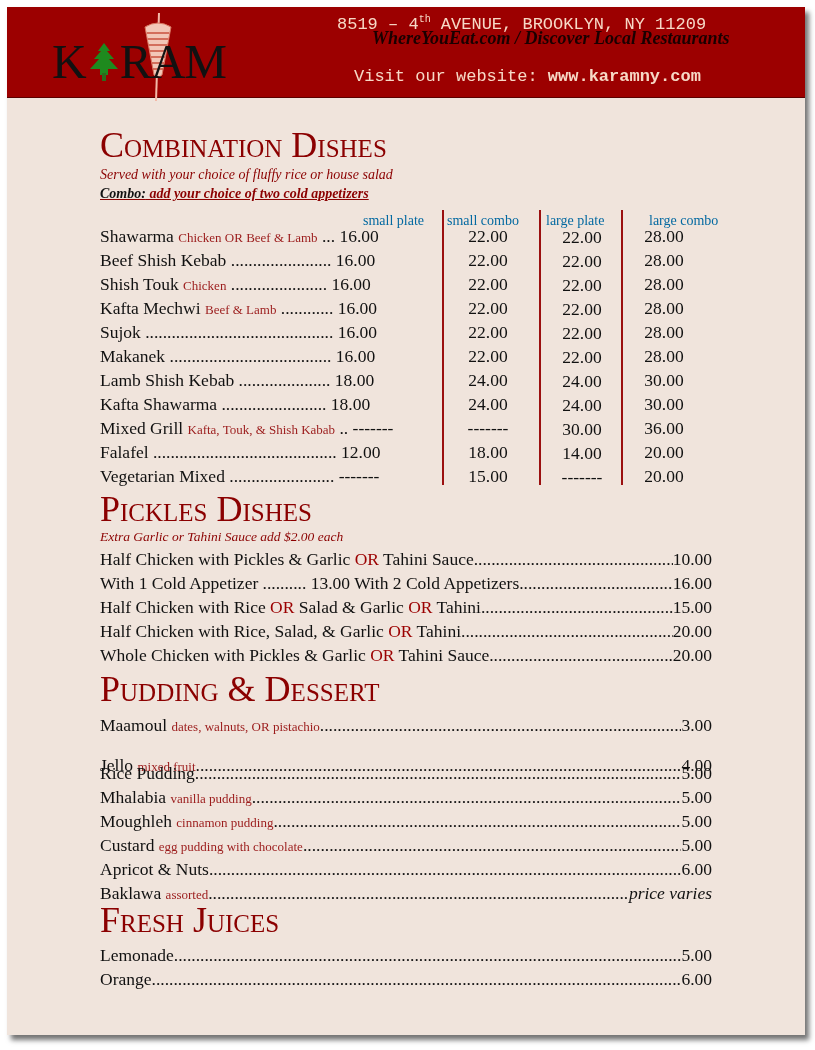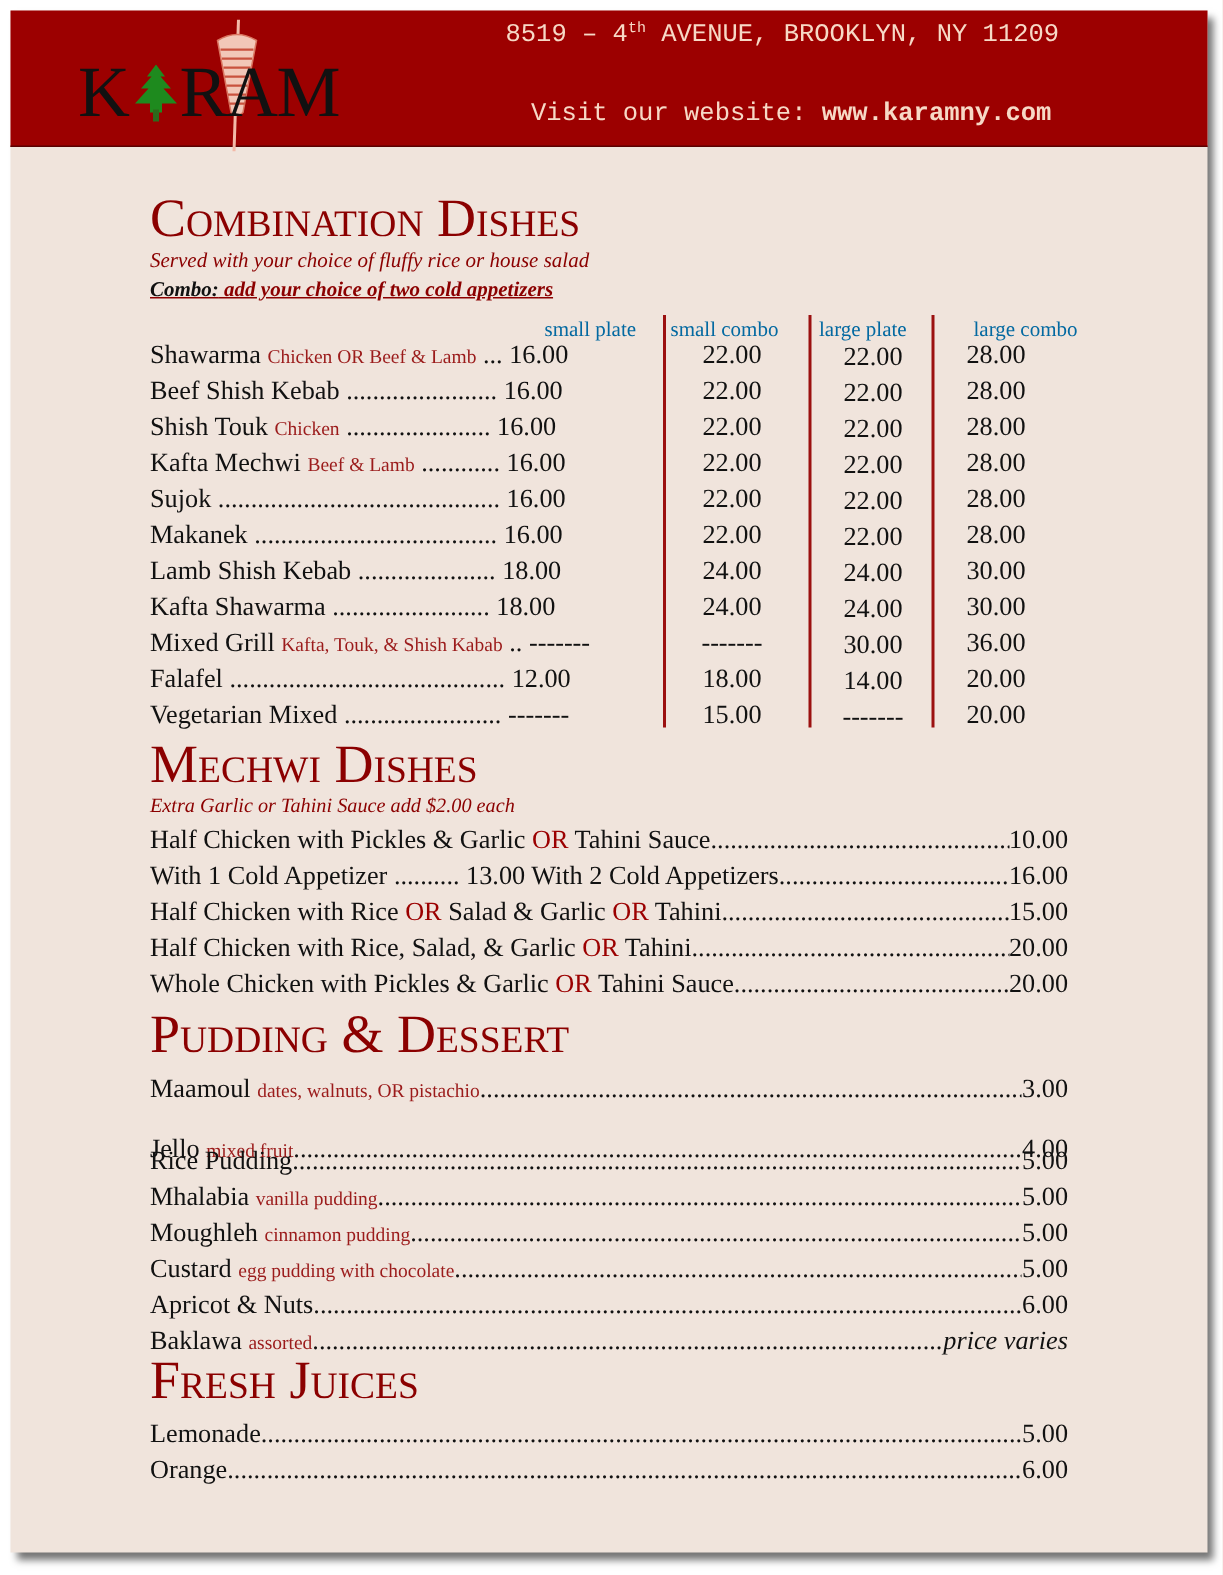--- a/index.html
+++ b/index.html
@@ -42,20 +42,21 @@
       <div class="logo-text">
         <span>K</span><span style="width:34px"></span><span>RAM</span>
       </div>
       <svg class="cedar" width="32" height="40" viewBox="0 0 32 40">
         <polygon points="16,0 22,8 19,8 26,16 21,16 30,26 20,26 20,32 12,32 12,26 2,26 11,16 6,16 13,8 10,8" fill="#1e8a1e"></polygon>
         <rect x="14" y="30" width="4" height="8" fill="#2c6a1c"></rect>
       </svg>
     </div>
     <div class="hdr-line" style="left:330px;top:7px;"><span>8519 – 4</span><sup style="font-size:10px">th</sup><span> AVENUE, BROOKLYN, NY 11209</span></div>
     <div class="hdr-line" style="left:347px;top:60px;"><span>Visit our website: </span><b>www.karamny.com</b></div>
+    <div class="watermark">WhereYouEat.com / Discover Local Restaurants</div>
   </div>
 
   <div class="h" style="top:120px;">Combination Dishes</div>
   <div class="sub" style="top:179px;font-weight:bold;text-decoration:underline;"><span style="color:#111">Combo:</span><span> add your choice of two cold appetizers</span></div>
   <div class="sub" style="top:160px;">Served with your choice of fluffy rice or house salad</div>
 
   <div class="colhdr" style="left:356px;">small plate</div>
   <div class="colhdr" style="left:440px;">small combo</div>
   <div class="colhdr" style="left:539px;">large plate</div>
   <div class="colhdr" style="left:620px;margin-left:22px;">large combo</div>
@@ -103,21 +104,21 @@
       <div class="row" style="top: 434px;"><span>Falafel</span><span class="dots"> .......................................... </span><span>12.00</span></div>
       <div class="cell" style="left: 446px; top: 434px;">18.00</div>
       <div class="cell" style="left: 540px; top: 435px;">14.00</div>
       <div class="cell" style="left: 622px; top: 434px;">20.00</div>
       <div class="row" style="top: 458px;"><span>Vegetarian Mixed</span><span class="dots"> ........................ </span><span>-------</span></div>
       <div class="cell" style="left: 446px; top: 458px;">15.00</div>
       <div class="cell" style="left: 540px; top: 459px;">-------</div>
       <div class="cell" style="left: 622px; top: 458px;">20.00</div>
     </div>
 
-  <div class="h" style="top:484px;">Mechwi Dishes</div>
+  <div class="h" style="top:484px;">Pickles Dishes</div>
   <div class="sub" style="top:522px;font-size:13.5px;">Extra Garlic or Tahini Sauce add $2.00 each</div>
   <div id="chicken-rows">
       <div class="fullrow" style="top: 541px;">
         <span><span>Half Chicken with Pickles &amp; Garlic </span><span class="red">OR</span><span> Tahini Sauce </span></span>
         <span class="fill"></span>
         <span> 10.00</span>
       </div>
       <div class="fullrow" style="top: 565px;">
         <span>With 1 Cold Appetizer .......... 13.00   With 2 Cold Appetizers </span>
         <span class="fill"></span>

